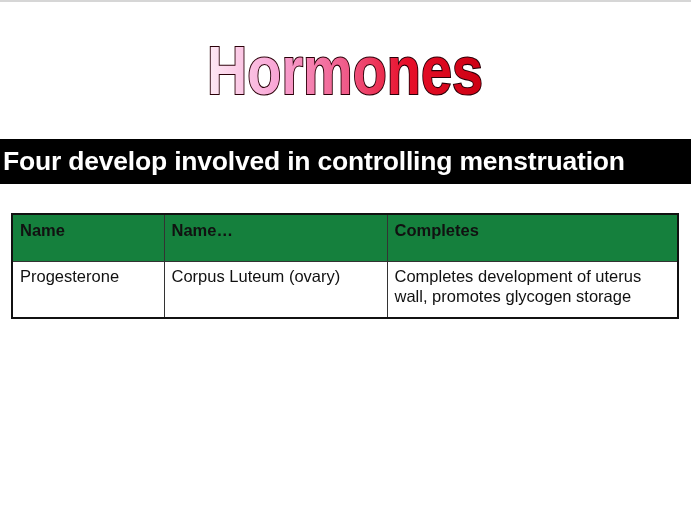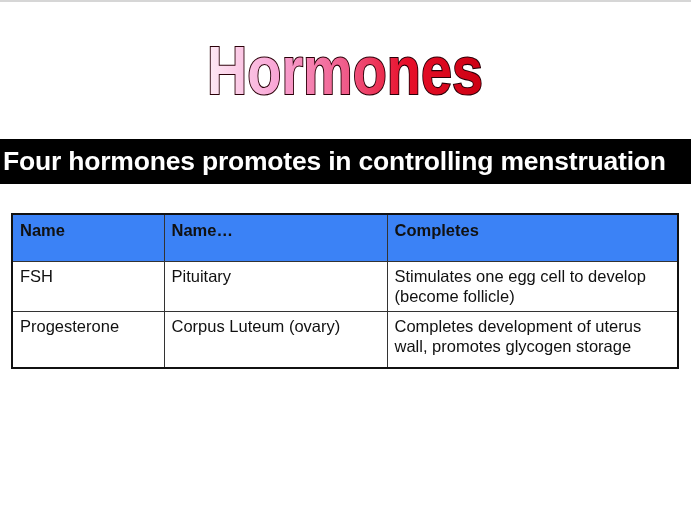--- a/index.html
+++ b/index.html
@@ -52,21 +52,21 @@
       border-collapse: collapse;
       border: 2.5px solid #111111;
       table-layout: fixed;
       font-size: 16.5px;
       color: #111111;
     }
     table.hormones col.c1 { width: 152px; }
     table.hormones col.c2 { width: 223px; }
     table.hormones col.c3 { width: auto; }
     table.hormones th {
-      background: #3b82f6;
+      background: #15803d;
       font-weight: bold;
       text-align: left;
       vertical-align: top;
       height: 47px;
       padding: 6px 7px 0 7px;
       border-left: 1.5px solid #333;
       border-bottom: 1.5px solid #333;
       box-sizing: border-box;
     }
     table.hormones td {
@@ -94,40 +94,35 @@
         <stop offset="0.25" stop-color="#f9a6d6"></stop>
         <stop offset="0.5" stop-color="#f05c8a"></stop>
         <stop offset="0.72" stop-color="#e8102a"></stop>
         <stop offset="1" stop-color="#cc0012"></stop>
       </linearGradient>
     </defs>
     <text id="title-text" x="345" y="64" text-anchor="middle" font-family="'Liberation Sans Narrow', 'Liberation Sans', sans-serif" font-weight="bold" font-size="68" textLength="276" lengthAdjust="spacingAndGlyphs" fill="url(#tg)" stroke="#2a0008" stroke-width="2.2" paint-order="stroke">Hormones</text>
   </svg>
 </div>
 
-<div class="banner">Four hormones promotes in controlling menstruation</div>
+<div class="banner">Four develop involved in controlling menstruation</div>
 
 <table class="hormones">
   <colgroup>
       <col class="c1">
       <col class="c2">
       <col class="c3">
     </colgroup>
   <thead>
     <tr>
       <th>Name</th>
       <th>Name…</th>
       <th>Completes</th>
     </tr>
   </thead>
   <tbody>
-    <tr>
-      <td>FSH</td>
-      <td>Pituitary</td>
-      <td>Stimulates one egg cell to develop (become follicle)</td>
-    </tr>
     <tr class="last">
       <td>Progesterone</td>
       <td>Corpus Luteum (ovary)</td>
       <td>Completes development of uterus wall, promotes glycogen storage</td>
     </tr>
   </tbody>
 </table>
 
 </body></html>

